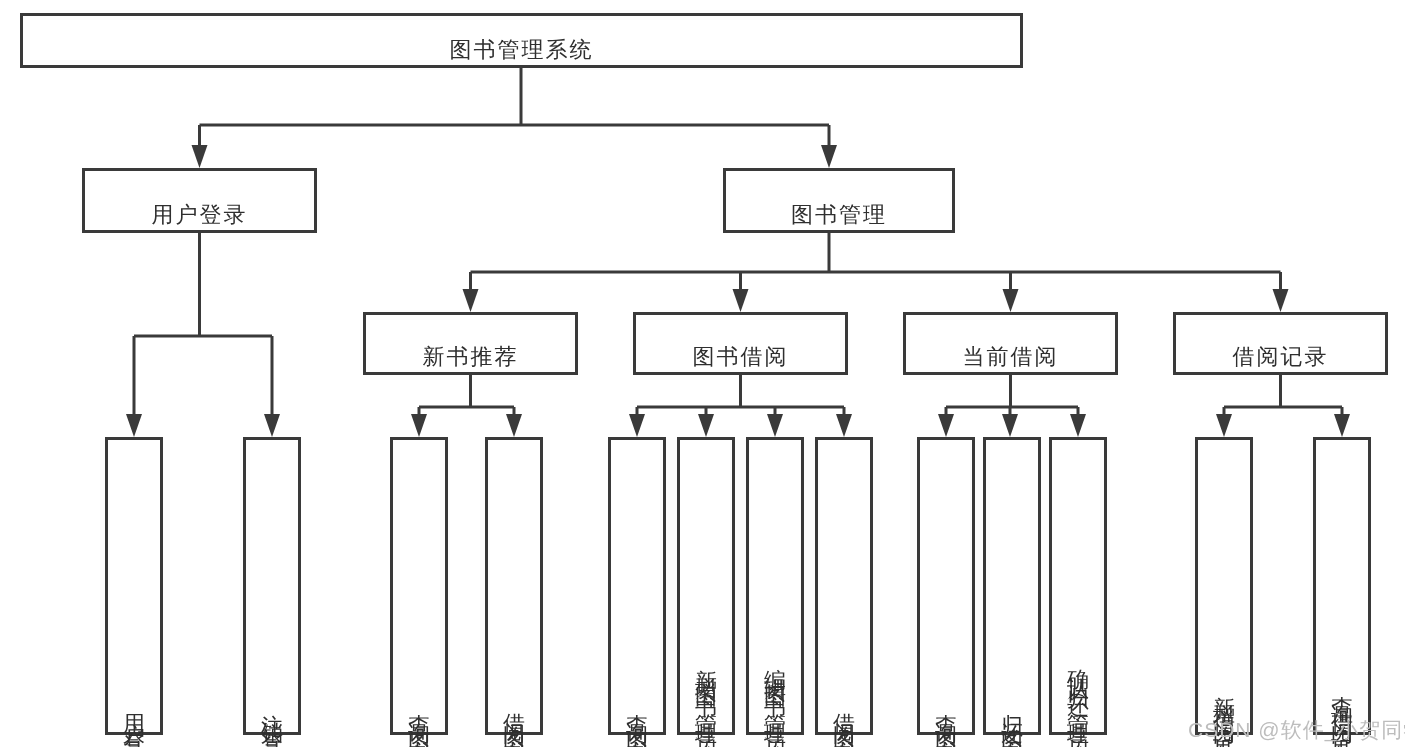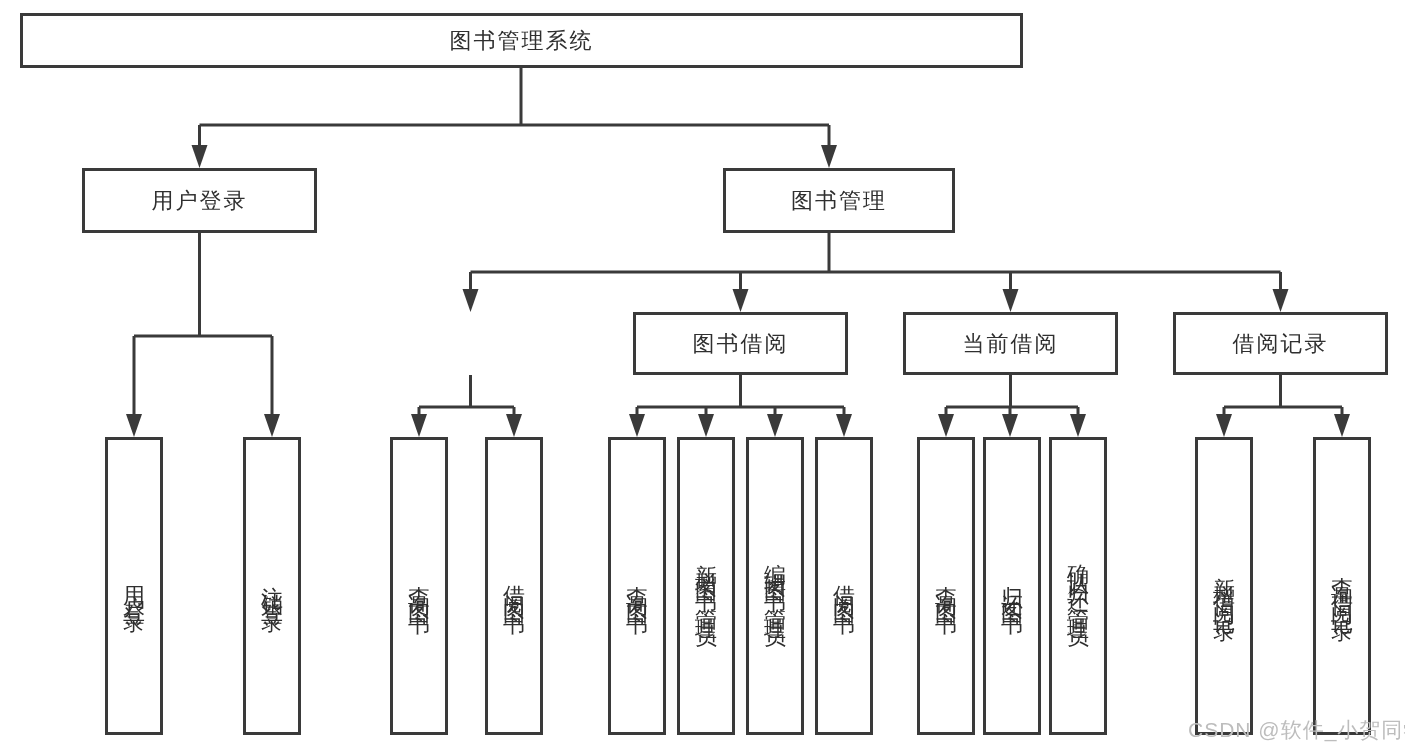--- a/index.html
+++ b/index.html
@@ -18,21 +18,21 @@
     overflow:hidden;
   }
   .connectors{position:absolute;left:0;top:0;z-index:1;}
   .connectors path{stroke:var(--line);stroke-width:3;fill:none;}
   .connectors polygon{fill:var(--line);stroke:none;}
   .hnode,.vnode{
     position:absolute;
     box-sizing:border-box;
     border:3px solid var(--border);
     background:var(--background);
-    display:flex;align-items:center;justify-content:center;
+    display:flex;align-items:flex-end;justify-content:center;
     z-index:2;
   }
   .hnode span{
     font-size:22px;color:var(--text);letter-spacing:2px;white-space:nowrap;
   }
   .vnode{width:58px;top:437px;height:298px;}
   .vnode span{
     writing-mode:vertical-rl;
     text-orientation:mixed;
     font-size:22px;color:var(--text);
@@ -135,20 +135,23 @@
     <span>图书管理系统</span>
   </div>
 
   <div class="hnode" id="n-user-login">
     <span>用户登录</span>
   </div>
   <div class="hnode" id="n-book-mgmt">
     <span>图书管理</span>
   </div>
 
+  <div class="hnode" id="n-new-rec">
+    <span>新书推荐</span>
+  </div>
   <div class="hnode" id="n-book-borrow">
     <span>图书借阅</span>
   </div>
   <div class="hnode" id="n-cur-borrow">
     <span>当前借阅</span>
   </div>
   <div class="hnode" id="n-borrow-rec">
     <span>借阅记录</span>
   </div>
 

